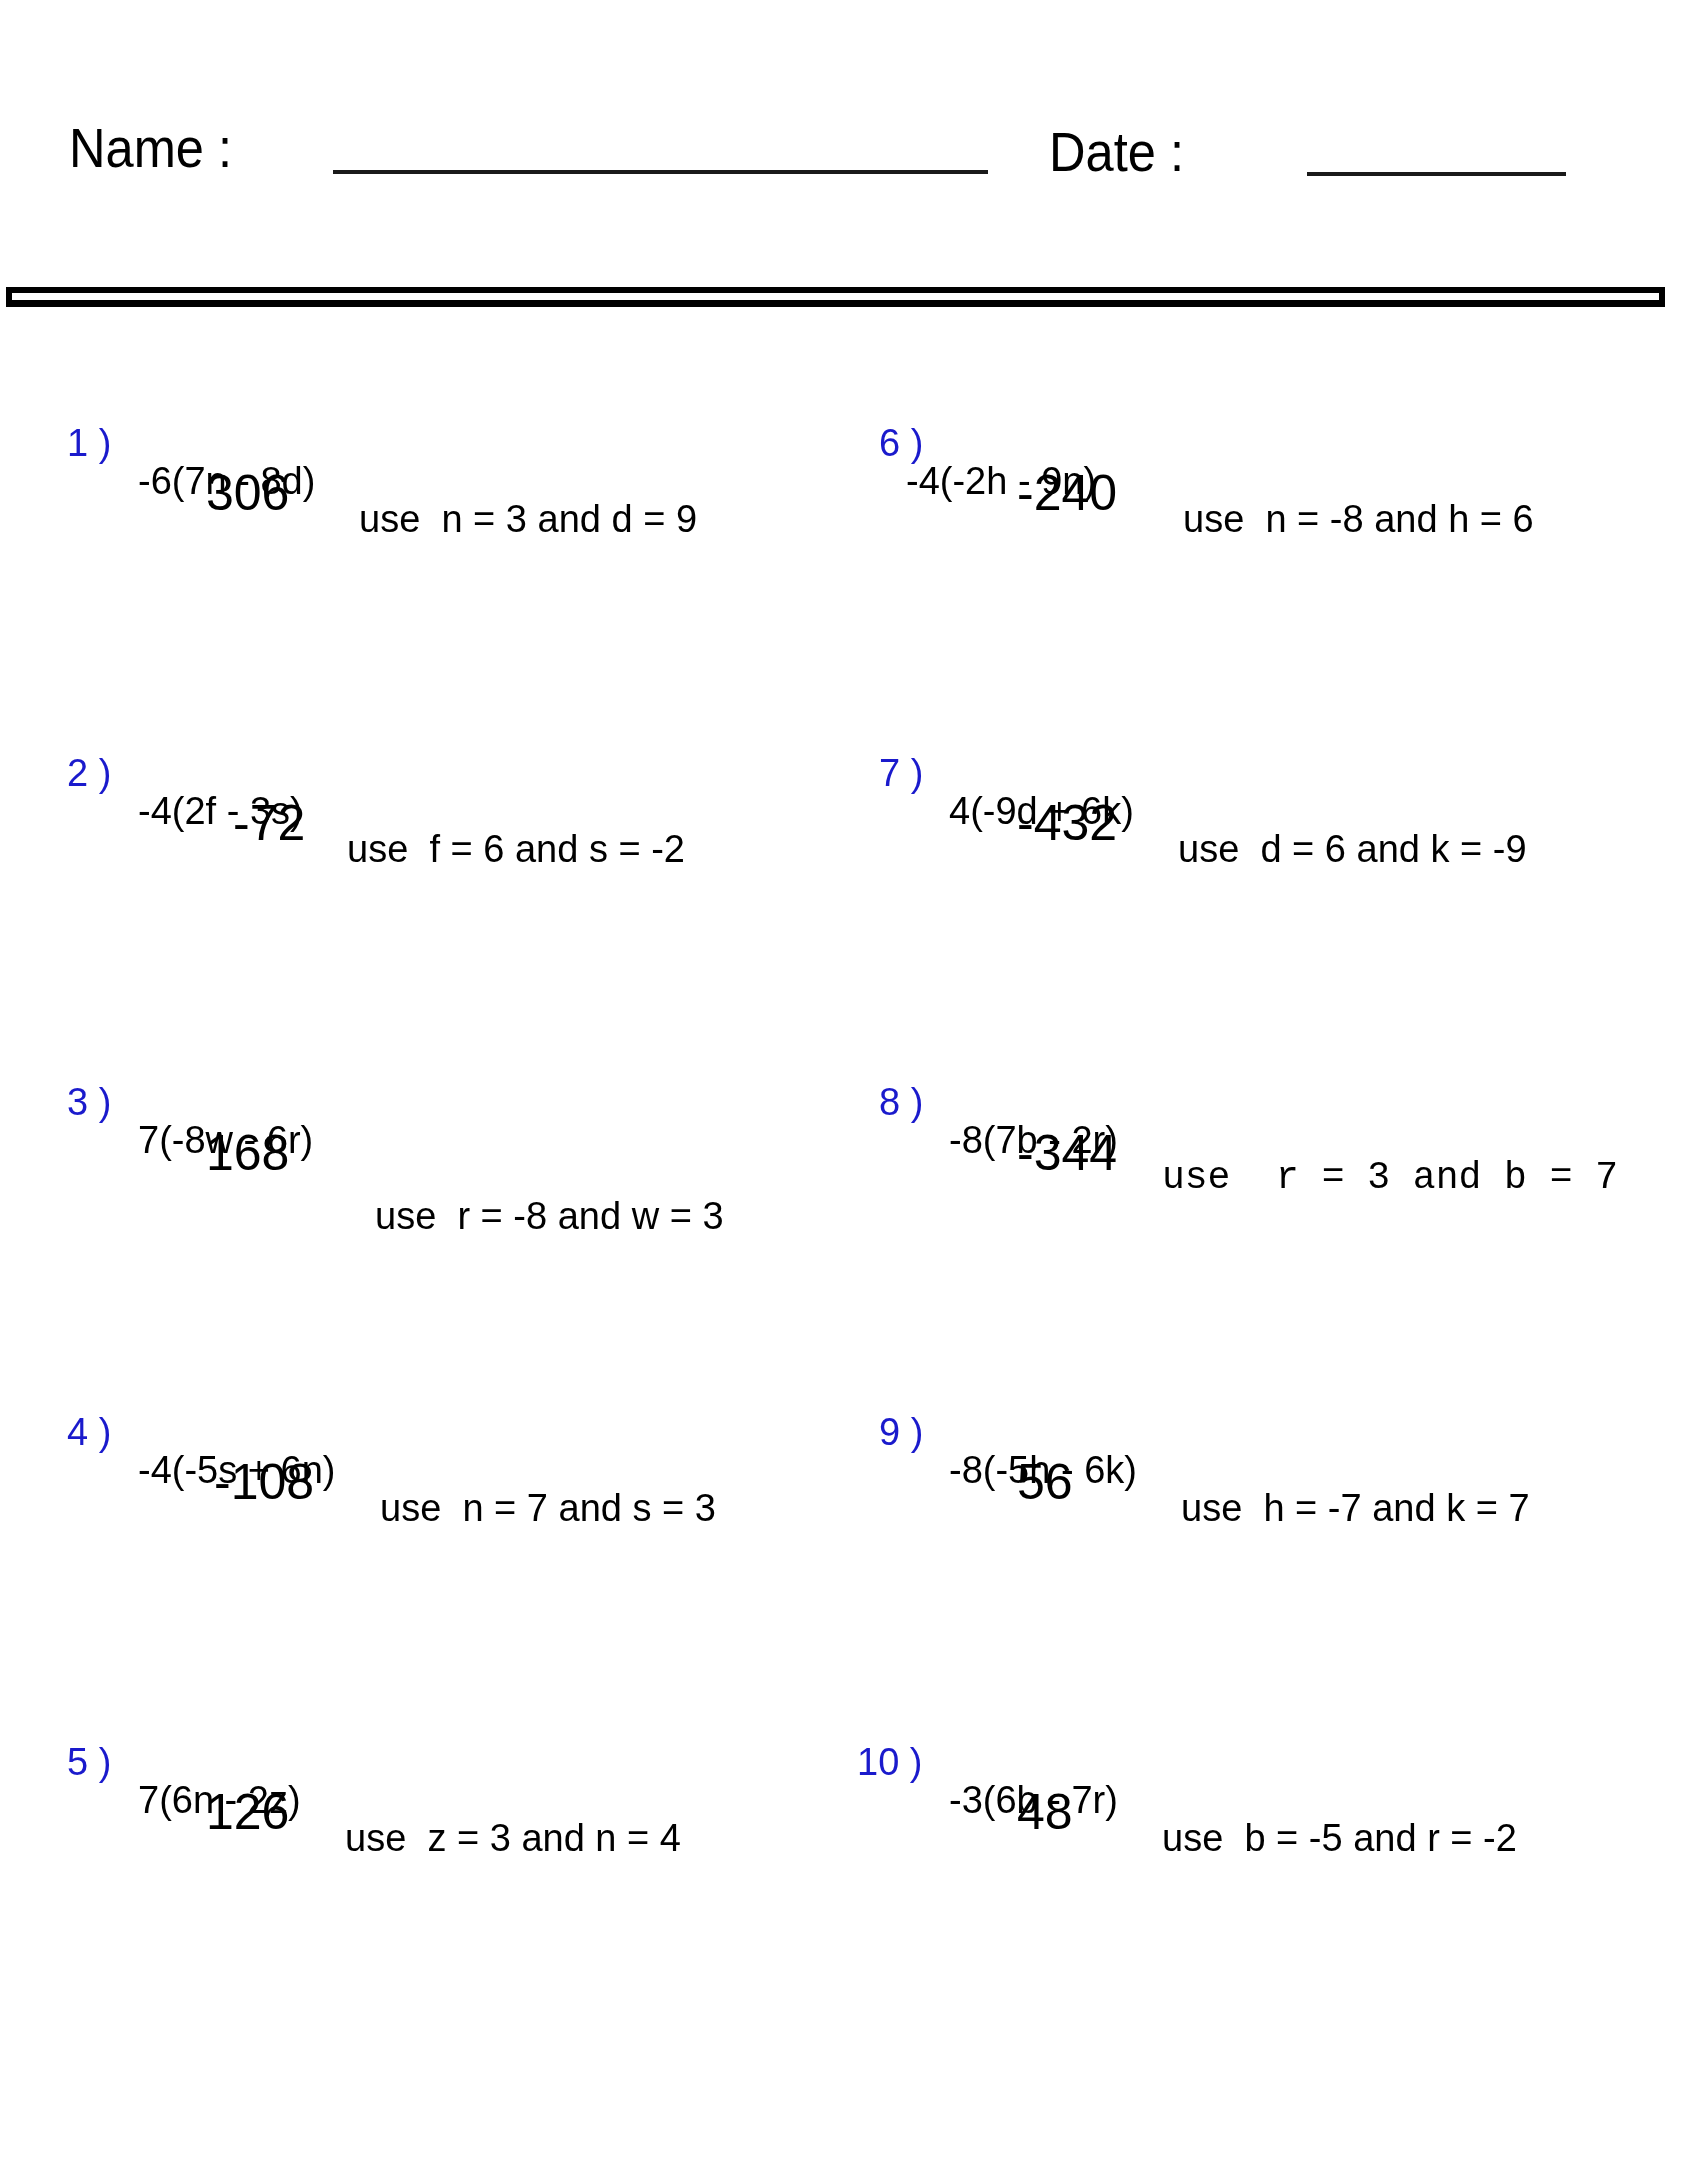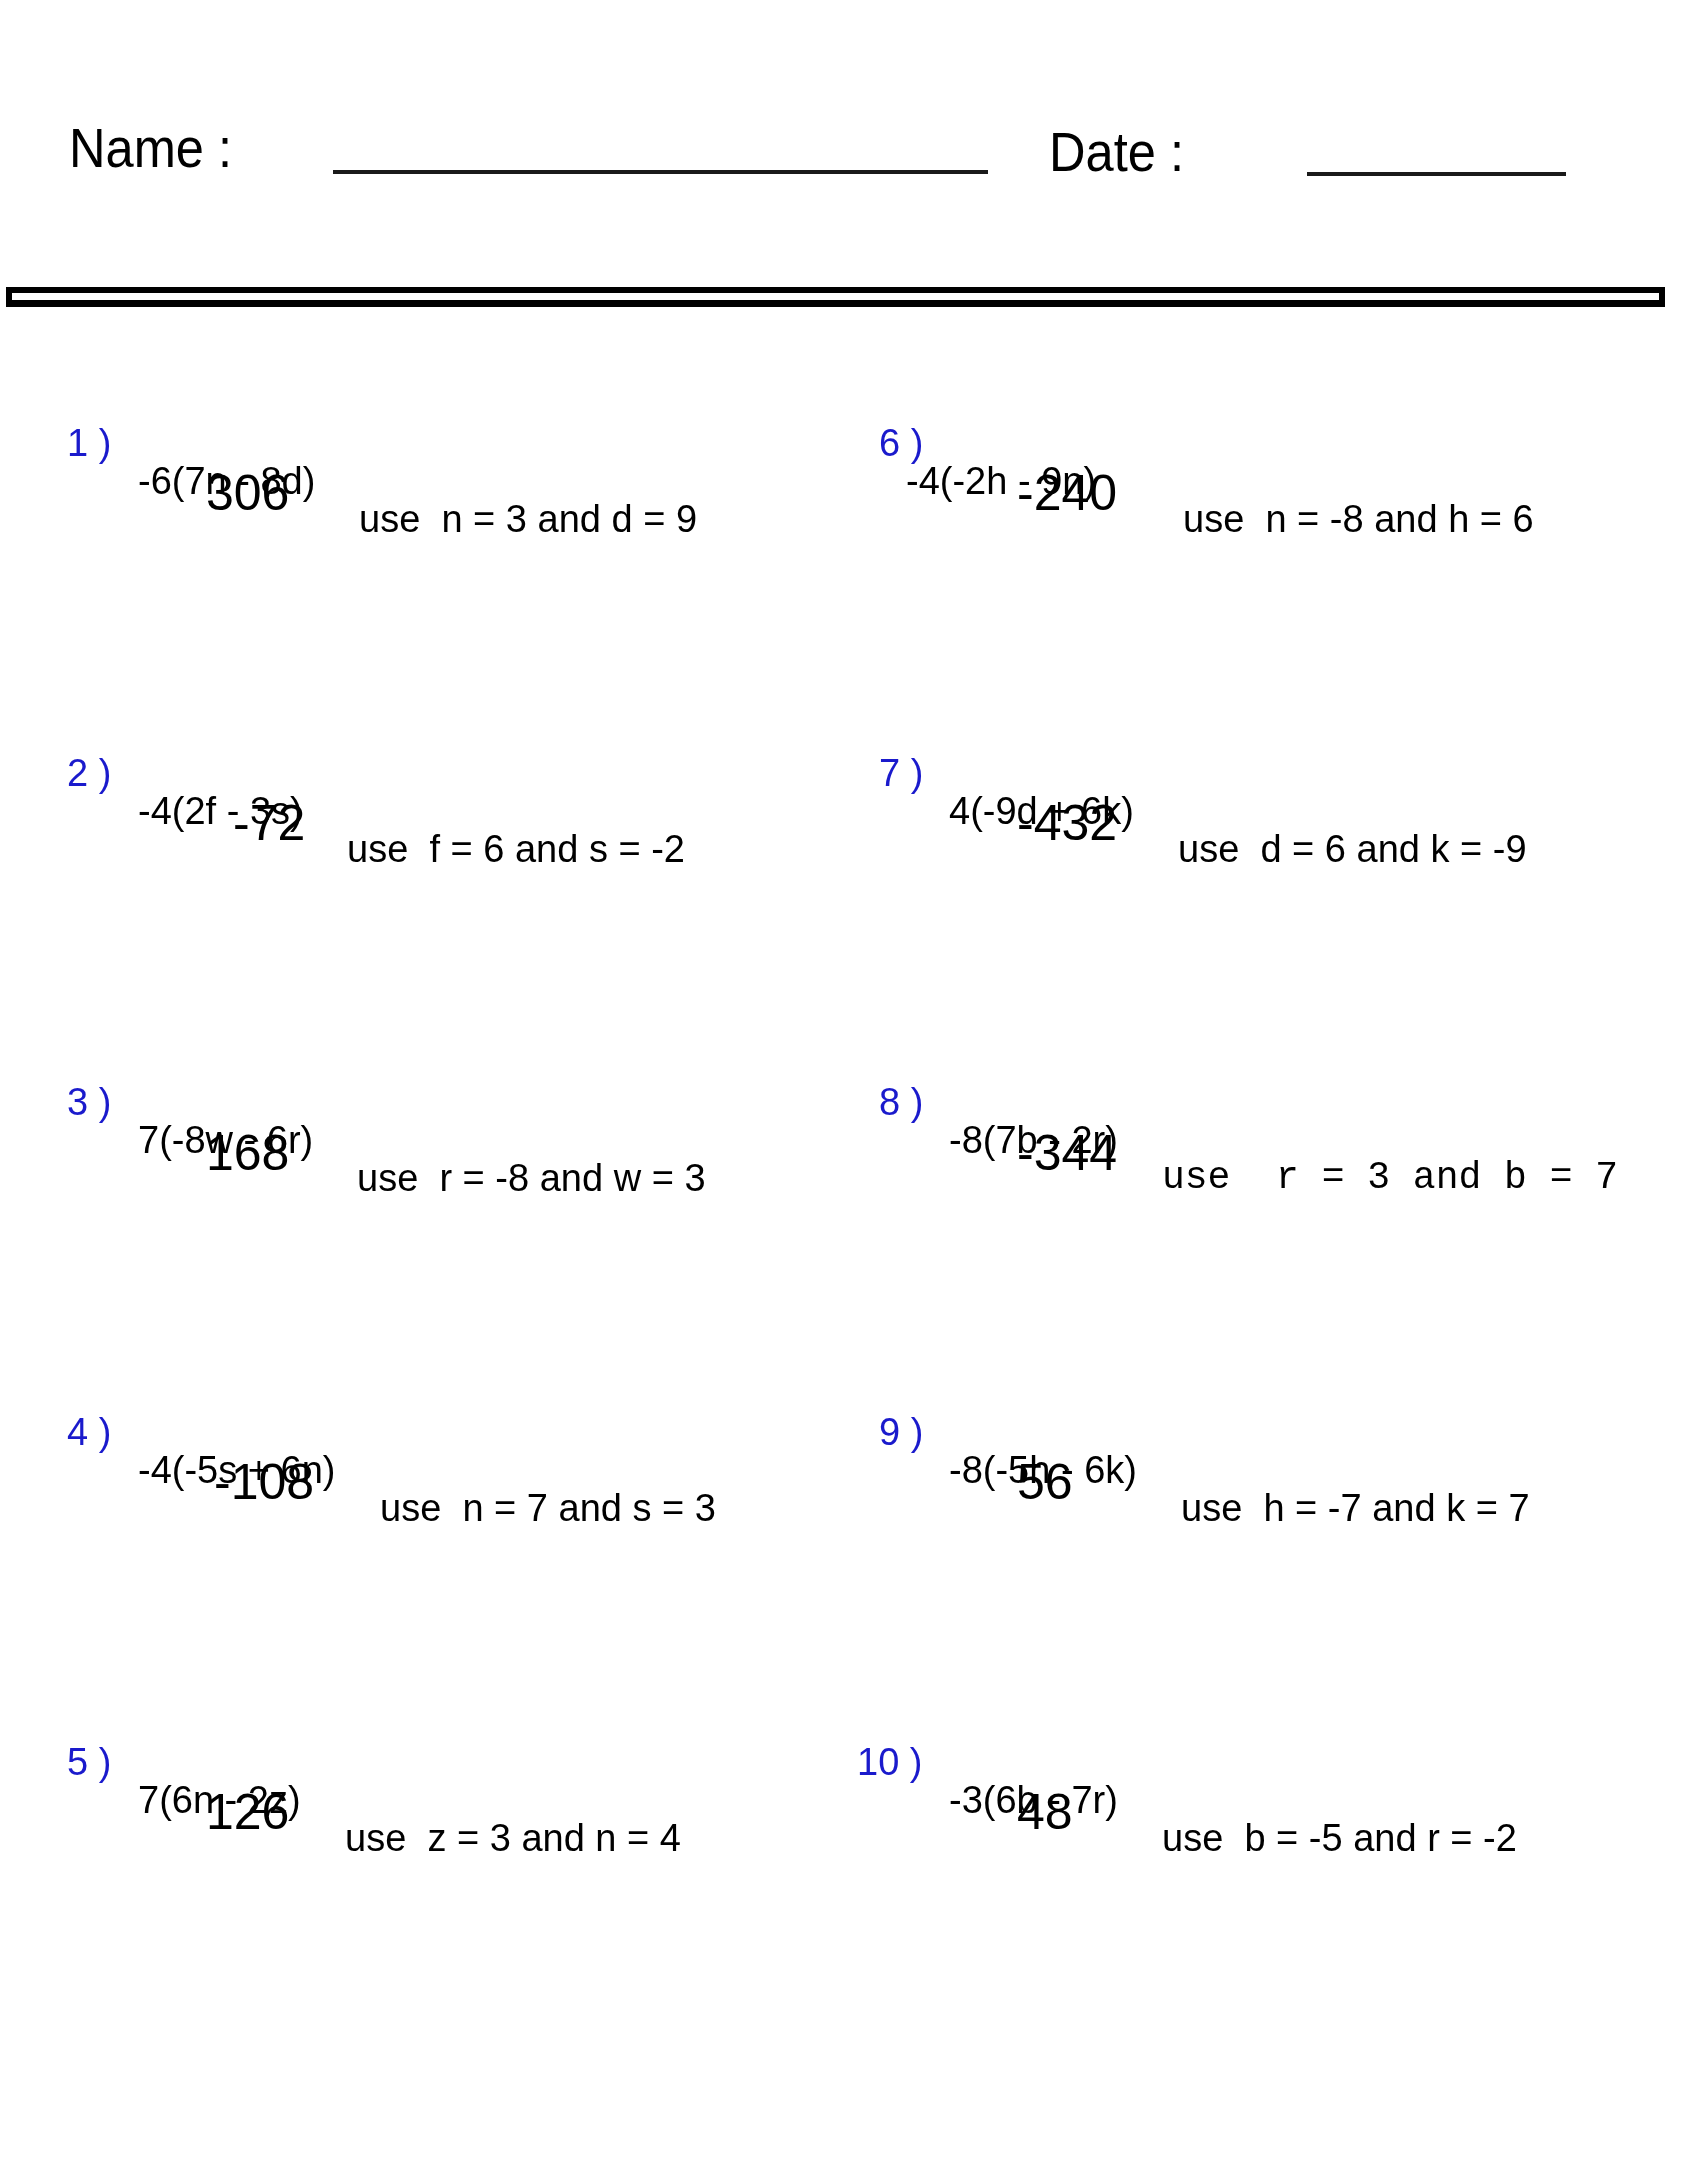--- a/index.html
+++ b/index.html
@@ -37,21 +37,21 @@
   <div class="problem" style="left:0; top:716px;">
     <span class="pnum" style="left:67px;">2 )</span>
     <span class="pexpr" style="left:138px;">-4(2f - 3s)</span>
     <span class="puse" style="left:347px;">use  f = 6 and s = -2</span>
   </div>
   <div class="pans" style="left:206px; top:798px;margin-left:27px;">-72</div>
 
   <div class="problem" style="left:0; top:1045px;">
     <span class="pnum" style="left:67px;">3 )</span>
     <span class="pexpr" style="left:138px;">7(-8w - 6r)</span>
-    <span class="puse" style="left:357px;">use  r = -8 and w = 3</span>
+    <span class="puse" style="left:375px;margin-top:38px;">use  r = -8 and w = 3</span>
   </div>
   <div class="pans" style="left:206px; top:1128px;">168</div>
 
   <div class="problem" style="left:0; top:1375px;">
     <span class="pnum" style="left:67px;">4 )</span>
     <span class="pexpr" style="left:138px;">-4(-5s + 6n)</span>
     <span class="puse" style="left:380px;">use  n = 7 and s = 3</span>
   </div>
   <div class="pans" style="left:214px; top:1457px;">-108</div>
 

